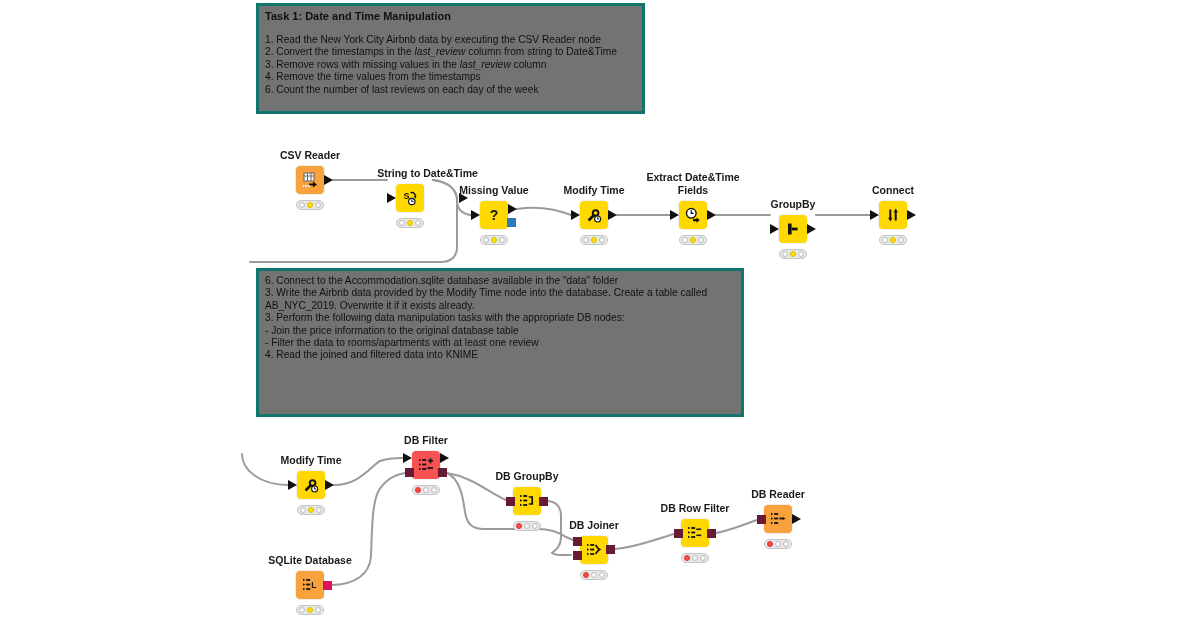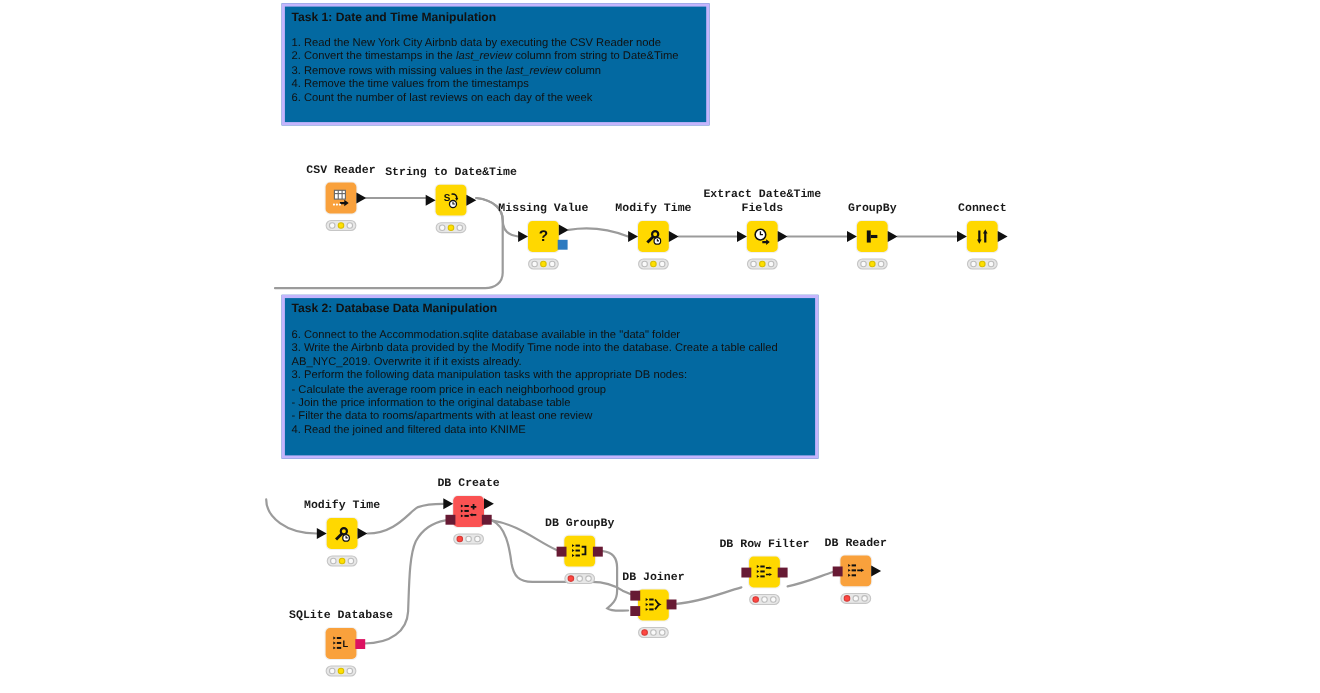--- a/index.html
+++ b/index.html
@@ -1,30 +1,30 @@
 <!DOCTYPE html>
 <html><head>
 <meta charset="utf-8">
 <style>
   html,body{margin:0;padding:0;background:#ffffff;}
   #canvas{position:relative;width:1200px;height:630px;background:#ffffff;overflow:hidden;
           font-family:"Liberation Sans",sans-serif;}
-  .annotation{position:absolute;background:#0369a1;border:3px solid #c4b5fd;z-index:1;
+  .annotation{position:absolute;background:#737373;border:3px solid #0f766e;z-index:1;
               padding:4px 6px;box-sizing:border-box;overflow:hidden;}
   .ann-title{font-size:11px;font-weight:bold;color:#111;margin-bottom:12px;white-space:nowrap;}
   .ann-line{font-size:10.2px;line-height:12.4px;color:#111;white-space:nowrap;}
   svg.wires{position:absolute;left:0;top:0;z-index:2;}
   svg.wires path{stroke:#9B9B9B;stroke-width:2;fill:none;stroke-linecap:round;}
   .node-group{position:absolute;width:28px;height:28px;z-index:3;}
   .node-body{position:absolute;left:0;top:0;width:28px;height:28px;border-radius:4px;
              display:flex;align-items:center;justify-content:center;
              box-shadow:0 0 0 1px rgba(0,0,0,0.06);}
   .node-label{position:absolute;bottom:33px;left:50%;transform:translateX(-50%);
               font-size:10.5px;font-weight:bold;color:#191919;white-space:nowrap;
-              text-align:center;line-height:12.5px;font-family:Liberation Mono, monospace;}
+              text-align:center;line-height:12.5px;}
   .port{position:absolute;}
   .tri{width:0;height:0;border-top:5px solid transparent;border-bottom:5px solid transparent;
        border-left:9px solid #101010;}
   .tri.pleft{left:-9px;}
   .tri.pright{right:-9px;}
   .sq{width:9px;height:9px;}
   .sq.pleft{left:-7px;}
   .sq.pright{right:-7px;}
   .sq.pout{right:-8px;}
   .lights{position:absolute;top:34px;left:0;width:28px;height:10px;background:#E7E7E7;
@@ -46,27 +46,25 @@
     <div class="ann-body">
         <div class="ann-line">1. Read the New York City Airbnb data by executing the CSV Reader node</div>
         <div class="ann-line">2. Convert the timestamps in the <i>last_review</i>  column from string to Date&amp;Time</div>
         <div class="ann-line">3. Remove rows with missing values in the  <i>last_review</i>  column</div>
         <div class="ann-line">4. Remove the time values from the timestamps</div>
         <div class="ann-line">6. Count the number of last reviews on each day of the week</div>
       </div>
   </div>
 
   <div class="annotation" style="left:256px;top:268px;width:488px;height:149px;">
-    <div class="ann-title">Task 2: Database Data Manipulation</div>
     <div class="ann-body">
         <div class="ann-line">6. Connect to the Accommodation.sqlite database available in the "data" folder</div>
         <div class="ann-line">3. Write the Airbnb data provided by the Modify Time node into the database. Create a table called</div>
         <div class="ann-line">AB_NYC_2019. Overwrite it if it exists already.</div>
         <div class="ann-line">3. Perform the following data manipulation tasks with the appropriate DB nodes:</div>
-        <div class="ann-line">- Calculate the average room price in each neighborhood group</div>
         <div class="ann-line">- Join the price information to the original database table</div>
         <div class="ann-line">- Filter the data to rooms/apartments with at least one review</div>
         <div class="ann-line">4. Read the joined and filtered data into KNIME</div>
       </div>
   </div>
 
   <svg class="wires" width="1200" height="630">
       <path d="M333,180 H387"></path>
       <path d="M433,180 C450,182 457,191 457,200 C457,209 462,214 471,215"></path>
       <path d="M433,180 C450,182 457,191 457,200 L457,248 C457,257 450,262 441,262 H250"></path>
@@ -101,21 +99,21 @@
             </svg>
           </span>
         </div>
         <div class="port tri pright" style="top: 9px;"></div>
         <div class="lights">
           <span class="light"></span>
           <span class="light on-yellow"></span>
           <span class="light"></span>
         </div>
       </div>
-      <div class="node-group" style="left: 396px; top: 168px;">
+      <div class="node-group" style="left: 396px; top: 184px; padding-left: 35px;">
         <div class="node-label">String to Date&amp;Time</div>
         <div class="node-body" style="background: rgb(255, 216, 0);">
           <span class="node-icon">
             <svg width="20" height="20" viewBox="0 0 20 20">
               <text x="3.5" y="10.5" font-size="9" font-weight="bold" fill="#111" font-family="Liberation Sans,sans-serif">S</text>
     <path d="M10.5,4.5 q5,-0.5 4.8,4" stroke="#111" stroke-width="1.4" fill="none"></path>
     <polygon points="13.8,8 16.6,8 15.2,10.8" fill="#111"></polygon>
     <circle cx="11.8" cy="13.5" r="3.2" fill="#fff" stroke="#111" stroke-width="1.2"></circle>
     <path d="M11.8,11.6 v1.9 h1.7" stroke="#111" stroke-width="1" fill="none"></path>
             </svg>
@@ -180,21 +178,21 @@
           </span>
         </div>
         <div class="port tri pleft" style="top: 9px;"></div>
         <div class="port tri pright" style="top: 9px;"></div>
         <div class="lights">
           <span class="light"></span>
           <span class="light on-yellow"></span>
           <span class="light"></span>
         </div>
       </div>
-      <div class="node-group" style="left: 779px; top: 201px;">
+      <div class="node-group" style="left: 779px; top: 215px;">
         <div class="node-label">GroupBy</div>
         <div class="node-body" style="background: rgb(255, 216, 0);">
           <span class="node-icon">
             <svg width="20" height="20" viewBox="0 0 20 20">
               <rect x="5" y="4.5" width="3.6" height="11" fill="#111"></rect>
     <rect x="8.6" y="8.6" width="6" height="2.8" fill="#111"></rect>
             </svg>
           </span>
         </div>
         <div class="port tri pleft" style="top: 9px;"></div>
@@ -240,21 +238,21 @@
         </div>
         <div class="port tri pleft" style="top: 9px;"></div>
         <div class="port tri pright" style="top: 9px;"></div>
         <div class="lights">
           <span class="light"></span>
           <span class="light on-yellow"></span>
           <span class="light"></span>
         </div>
       </div>
       <div class="node-group" style="left: 412px; top: 451px;">
-        <div class="node-label">DB Create</div>
+        <div class="node-label">DB Filter</div>
         <div class="node-body" style="background: rgb(250, 82, 82);">
           <span class="node-icon">
             <svg width="20" height="20" viewBox="0 0 20 20">
               <polygon points="3,3.7 3,6.3 5.3,5" fill="#111"></polygon>
               <rect x="6.2" y="4.1" width="4" height="1.8" fill="#111"></rect>
               <polygon points="3,8.2 3,10.8 5.3,9.5" fill="#111"></polygon>
               <rect x="6.2" y="8.6" width="4" height="1.8" fill="#111"></rect>
               <polygon points="3,12.7 3,15.3 5.3,14" fill="#111"></polygon>
               <rect x="6.2" y="13.1" width="4" height="1.8" fill="#111"></rect>
               <line x1="14.5" y1="3.2" x2="14.5" y2="8.2" stroke="#111" stroke-width="1.6"></line>
@@ -316,21 +314,21 @@
         </div>
         <div class="port sq pleft" style="top: 1px; background: rgb(103, 26, 52);"></div>
         <div class="port sq pleft" style="top: 15px; background: rgb(103, 26, 52);"></div>
         <div class="port sq pright" style="top: 9px; background: rgb(103, 26, 52);"></div>
         <div class="lights">
           <span class="light on-red"></span>
           <span class="light"></span>
           <span class="light"></span>
         </div>
       </div>
-      <div class="node-group" style="left: 681px; top: 506px;">
+      <div class="node-group" style="left: 681px; top: 519px;">
         <div class="node-label">DB Row Filter</div>
         <div class="node-body" style="background: rgb(255, 216, 0);">
           <span class="node-icon">
             <svg width="20" height="20" viewBox="0 0 20 20">
               <polygon points="3,3.7 3,6.3 5.3,5" fill="#111"></polygon>
               <rect x="6.2" y="4.1" width="4" height="1.8" fill="#111"></rect>
               <polygon points="3,8.2 3,10.8 5.3,9.5" fill="#111"></polygon>
               <rect x="6.2" y="8.6" width="4" height="1.8" fill="#111"></rect>
               <polygon points="3,12.7 3,15.3 5.3,14" fill="#111"></polygon>
               <rect x="6.2" y="13.1" width="4" height="1.8" fill="#111"></rect>

